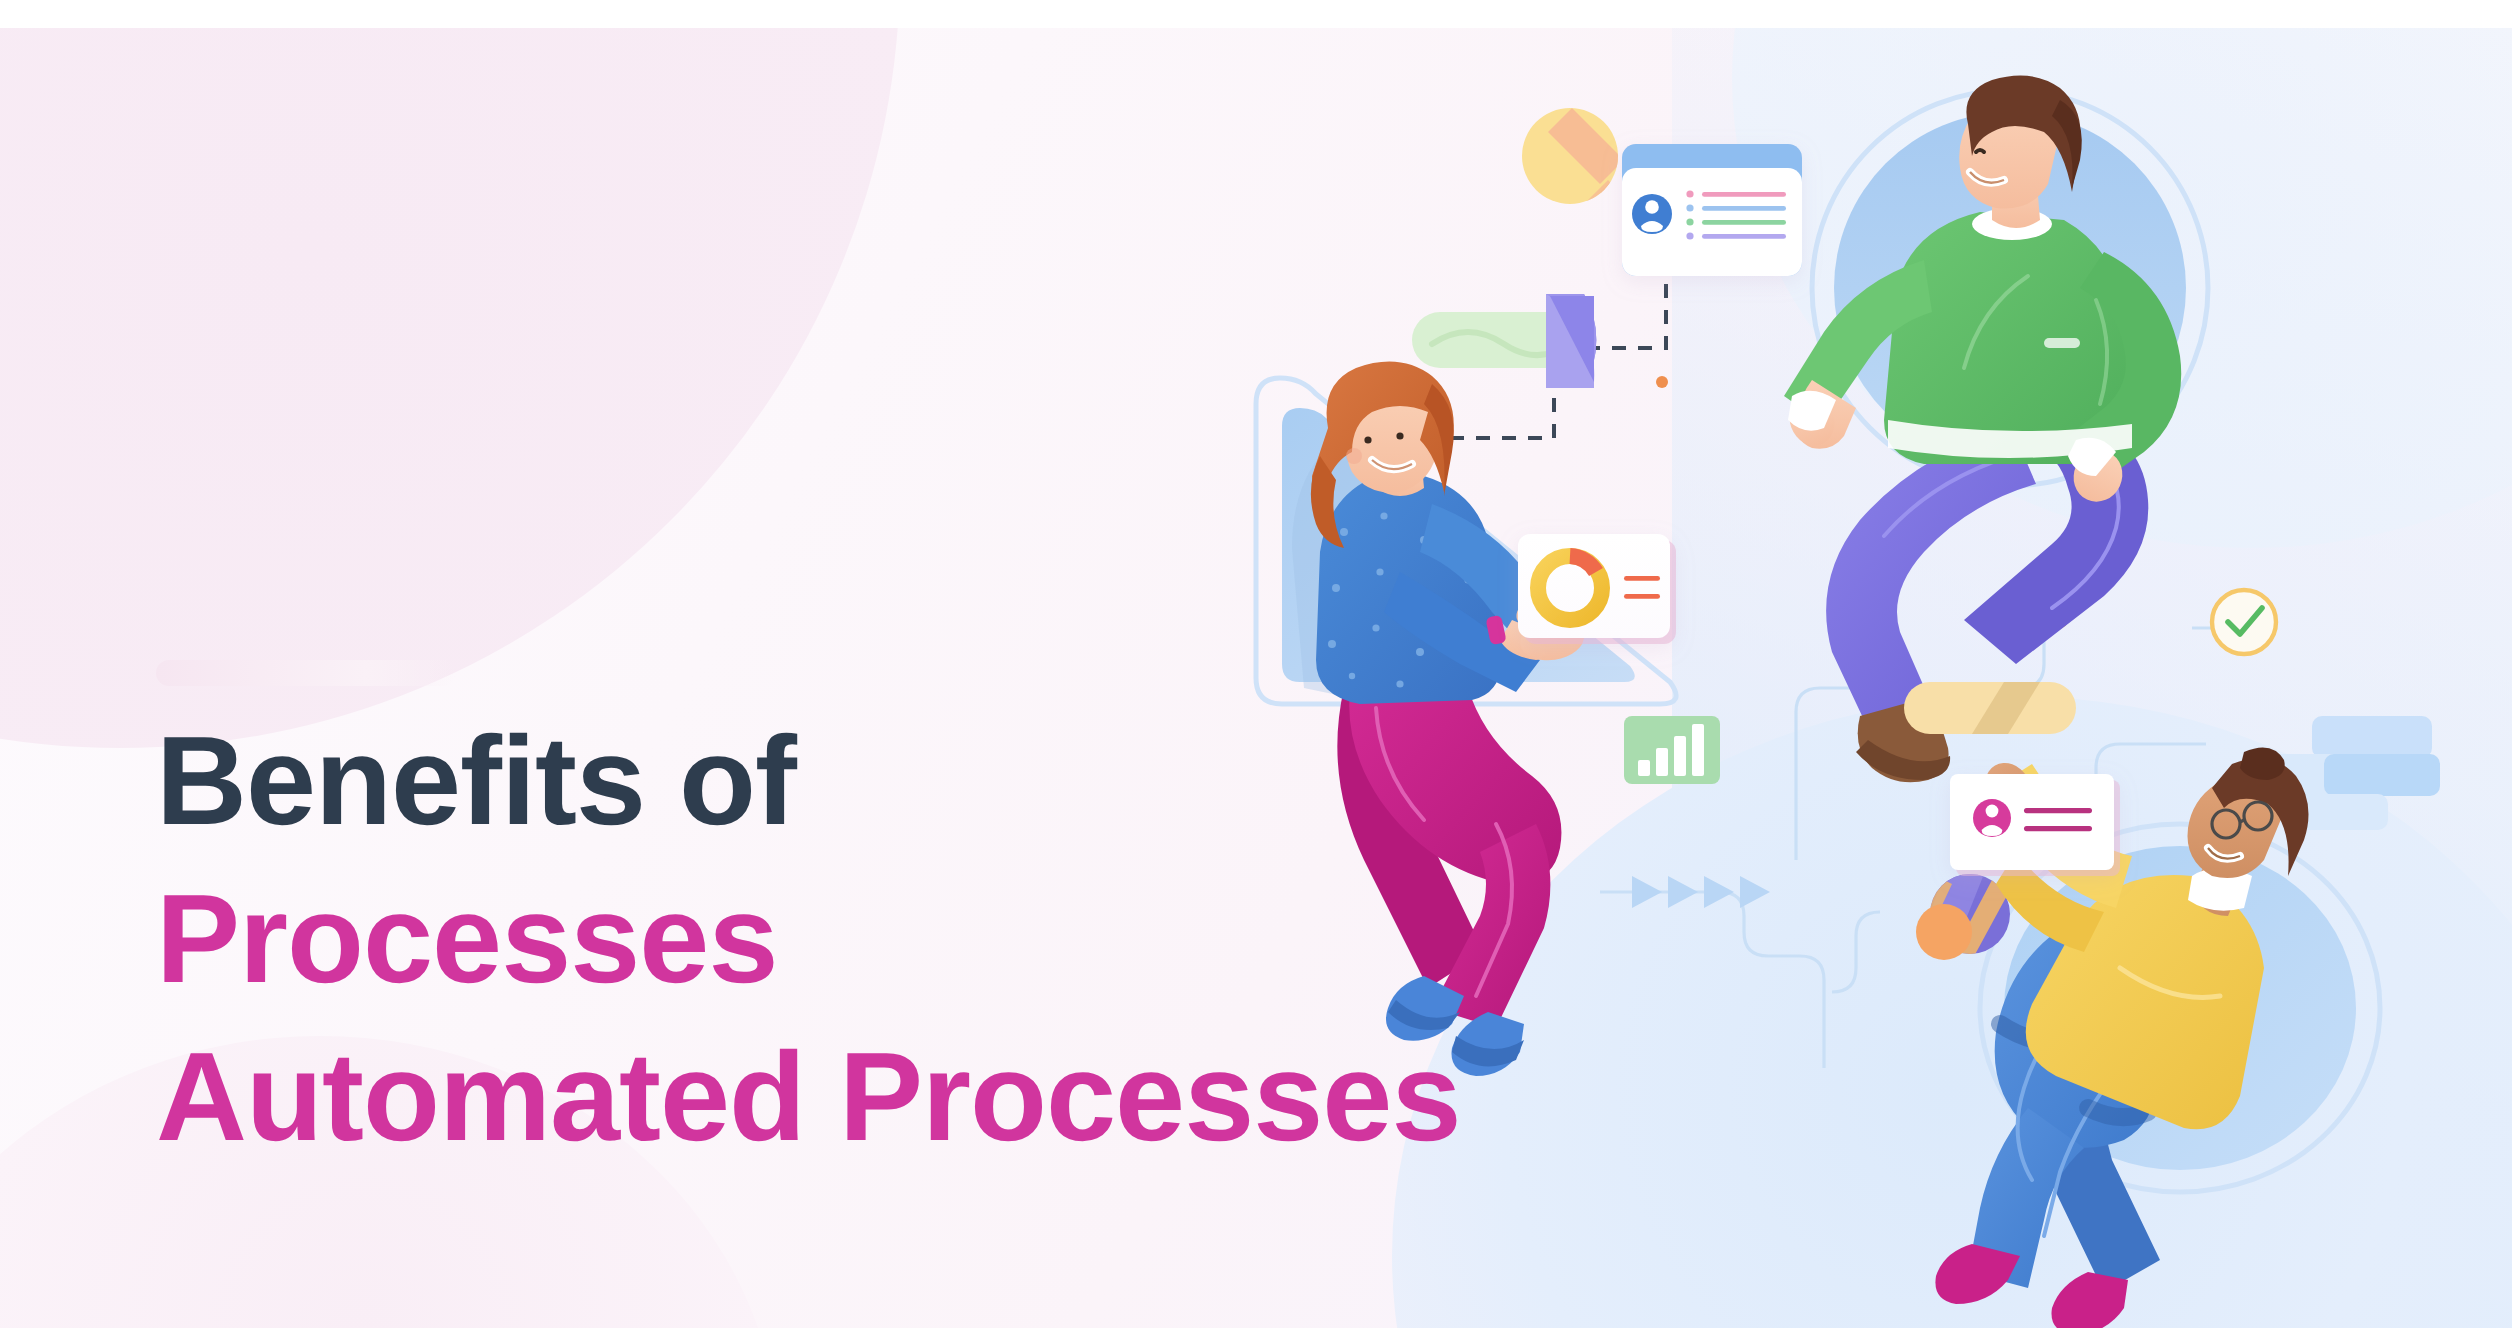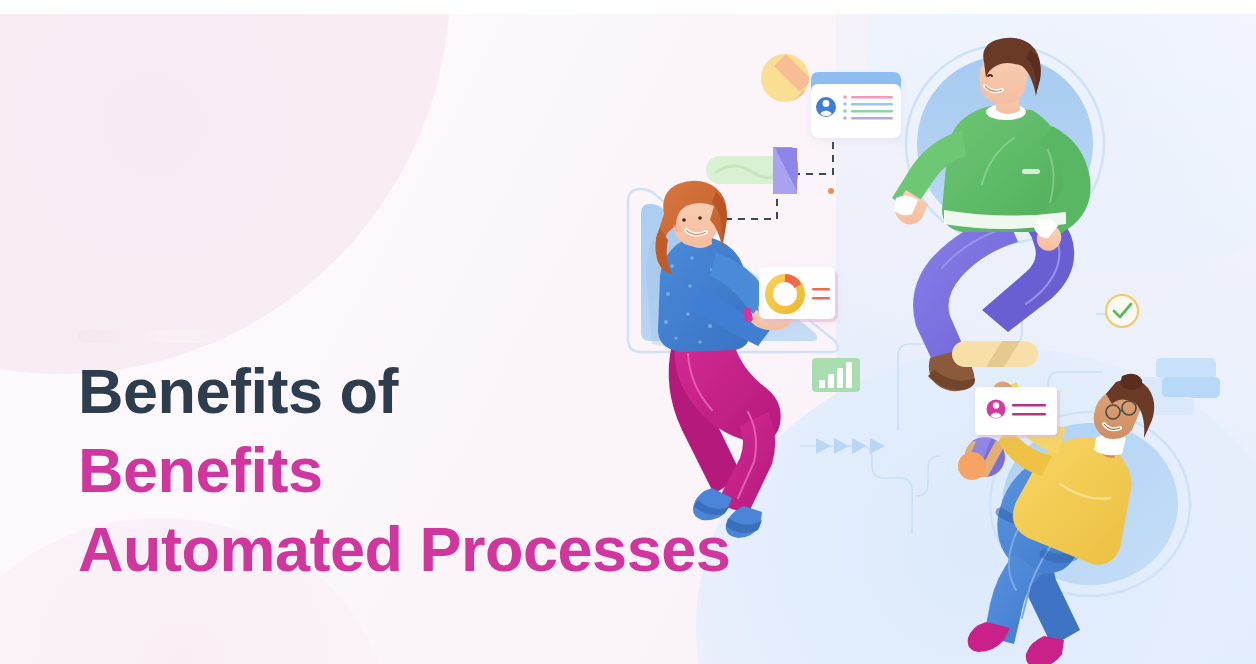--- a/index.html
+++ b/index.html
@@ -75,21 +75,21 @@
   <div class="bg-blob-topleft"></div>
   <div class="bg-blob-topright"></div>
   <div class="bg-right-wash"></div>
   <div class="bg-blob-bottomright"></div>
   <div class="bg-blob-bottomleft"></div>
 
   <div class="accent-bar"></div>
 
   <div class="headline">
     <span class="line line-1">Benefits of</span>
-    <span class="line line-2">Benefits</span>
+    <span class="line line-2">Processes</span>
     <span class="line line-3">Automated Processes</span>
   </div>
 
   <div class="illus">
   <svg width="1256" height="664" viewBox="0 0 1256 664" xmlns="http://www.w3.org/2000/svg">
     <defs>
       <linearGradient id="gBlueTri" x1="0" y1="0" x2="1" y2="1">
         <stop offset="0%" stop-color="#a9cdf2"></stop>
         <stop offset="100%" stop-color="#c7ddf6"></stop>
       </linearGradient>

